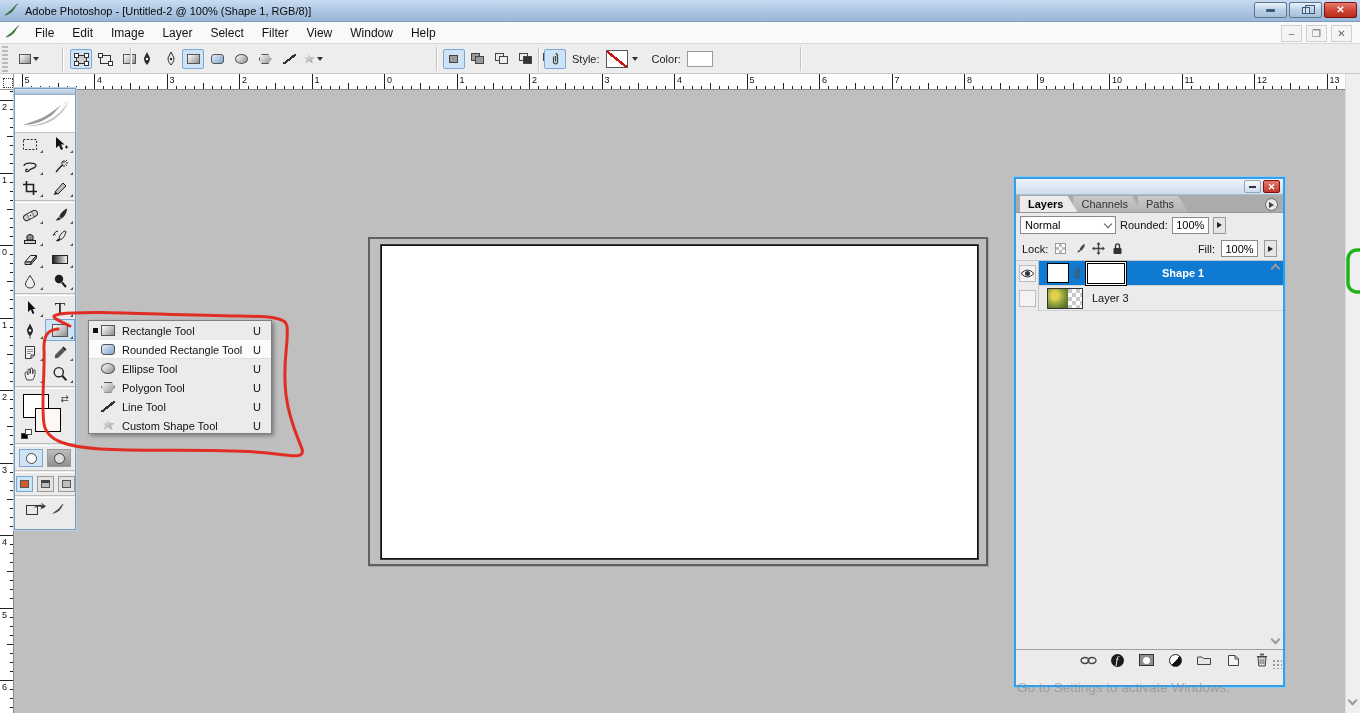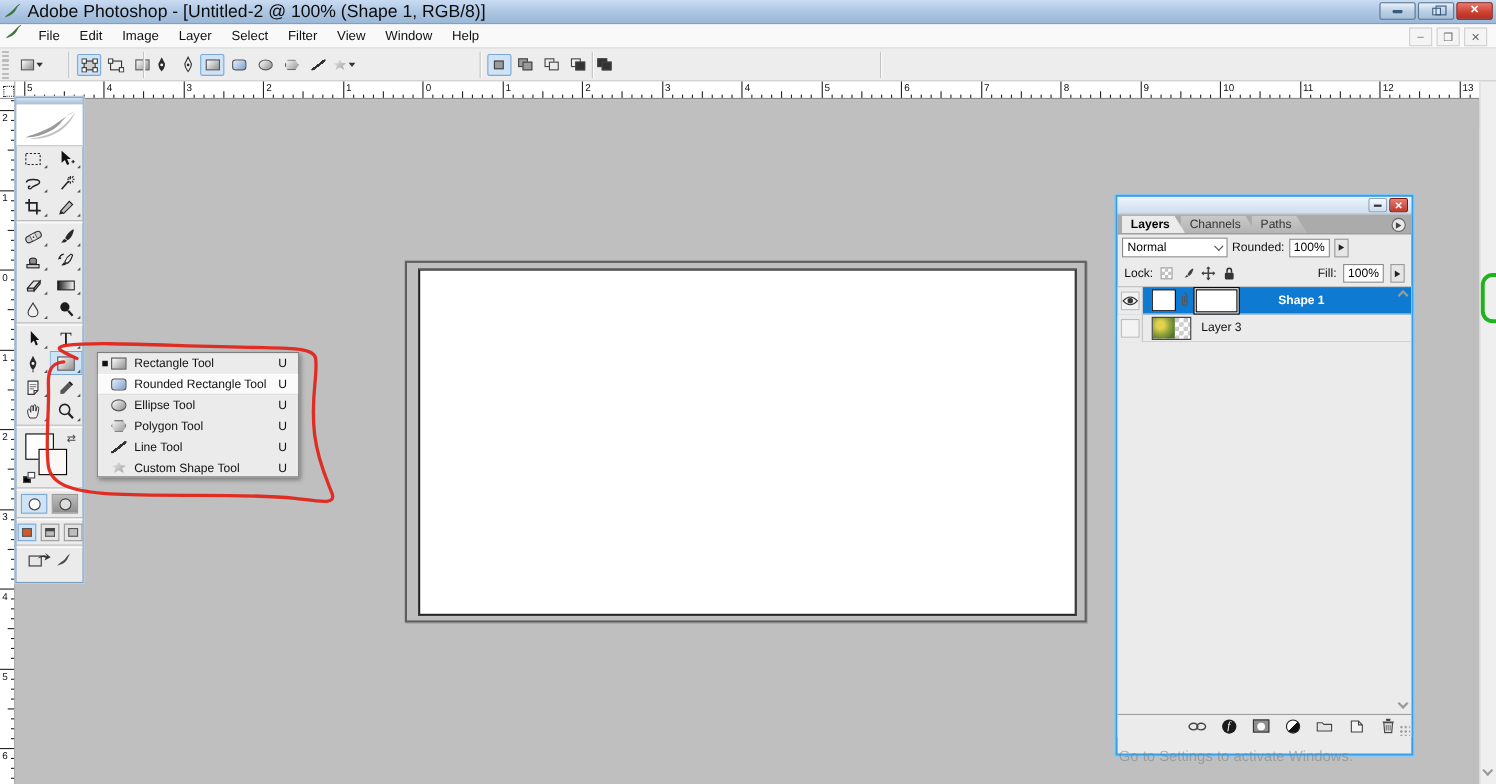--- a/index.html
+++ b/index.html
@@ -3,34 +3,34 @@
 <meta charset="utf-8">
 <style>
   html,body{margin:0;padding:0;background:#404040;}
   *{box-sizing:border-box;font-family:"Liberation Sans",sans-serif;}
   .screen{position:relative;width:1360px;height:713px;overflow:hidden;background:#bfbfbf;}
 
   
   .titlebar{position:absolute;left:0;top:0;width:1360px;height:22px;
     background:linear-gradient(#c9dbf2,#a9c3e0 60%,#9cb8d8);border-bottom:1px solid #7d9cbd;
     display:flex;align-items:center;padding-left:4px;}
-  .titlebar .title-text{font-size:16px;color:#0b0b0b;margin-left:6px;}
+  .titlebar .title-text{font-size:11px;color:#0b0b0b;margin-left:6px;}
   .ps-app-icon{width:15px;height:15px;display:inline-block;}
   .win-controls{position:absolute;right:3px;top:2px;display:flex;gap:2px;}
   .wbtn{width:33px;height:16px;border:1px solid #5a7590;border-radius:2px;
     background:linear-gradient(#eaf2fb,#bcd0e6 50%,#a7c0da);display:flex;align-items:center;justify-content:center;
     font-size:10px;color:#1f3a57;line-height:1;}
   .wbtn.close{background:linear-gradient(#e8796e,#cf4334 55%,#b62c1d);border-color:#7c150b;color:#fff;font-weight:bold;}
   .glyph-min{width:9px;height:3px;background:#3a5a7c;border-radius:1px;}
   .glyph-restore{width:8px;height:7px;border:1px solid #3a5a7c;position:relative;background:#d7e5f3;}
   .glyph-restore:before{content:"";position:absolute;left:2px;top:-3px;width:8px;height:7px;border:1px solid #3a5a7c;}
 
   
   .menubar{position:absolute;left:0;top:22px;width:1360px;height:22px;background:#f9f9f9;
-    border-bottom:1px solid #d9d9d9;display:flex;align-items:flex-start;}
+    border-bottom:1px solid #d9d9d9;display:flex;align-items:center;}
   .menu-app-icon{width:15px;height:15px;margin:0 6px 0 5px;}
   .menu-item{font-size:12px;color:#111;padding:3px 9px;cursor:default;}
   .doc-controls{position:absolute;right:8px;top:3px;display:flex;gap:4px;}
   .dbtn{width:21px;height:17px;border:1px solid #d0d0d0;background:#f4f4f4;color:#666;
     font-size:10px;display:flex;align-items:center;justify-content:center;}
 
   
   .optionsbar{position:absolute;left:0;top:44px;width:1360px;height:30px;background:#ededed;
     border-bottom:1px solid #c8c8c8;}
   .ob-left-dots{position:absolute;left:2px;top:2px;width:6px;height:26px;
@@ -328,20 +328,33 @@
           </span>
         </div>
       <div class="ob-btn">
           <span class="combine-chip">
             <span class="sq dark"></span>
             <span class="sq b dark"></span>
           </span>
         </div>
     </div>
     <div class="ob-sep" style="left:538px;"></div>
+    <div class="ob-group" style="left:544px;">
+      <div class="ob-btn sel">
+          <svg width="9" height="15" viewBox="0 0 9 15">
+            <path d="M4.5,1.5 C6.5,1.5 6.5,3 6.5,5 L6.5,10 C6.5,12.5 2.5,12.5 2.5,10 L2.5,4.5" fill="none" stroke="#444" stroke-width="1.2"></path>
+            <path d="M4.5,4 L4.5,9.5" stroke="#444" stroke-width="1.2"></path>
+          </svg>
+        </div>
+      <span class="ob-label">Style:</span>
+      <span class="style-swatch"></span>
+      <span class="dd-arrow"></span>
+      <span class="ob-label" style="margin-left:12px;">Color:</span>
+      <span class="color-swatch"></span>
+    </div>
     <div class="ob-sep" style="left:800px;"></div>
     <div class="bridge-btn">
       <svg width="17" height="17" viewBox="0 0 17 17">
           <rect x="1.5" y="1.5" width="11" height="14" fill="#fff" stroke="#444"></rect>
           <path d="M3,4 h8 M3,7 h8 M3,10 h5" stroke="#777" stroke-width="1"></path>
           <path d="M11,3 L15,1 L14,5 Z" fill="#111"></path>
         </svg>
     </div>
     <div class="palette-well">
         <span id="well-tabs" style="display:flex;gap:3px;align-items:flex-end;">

